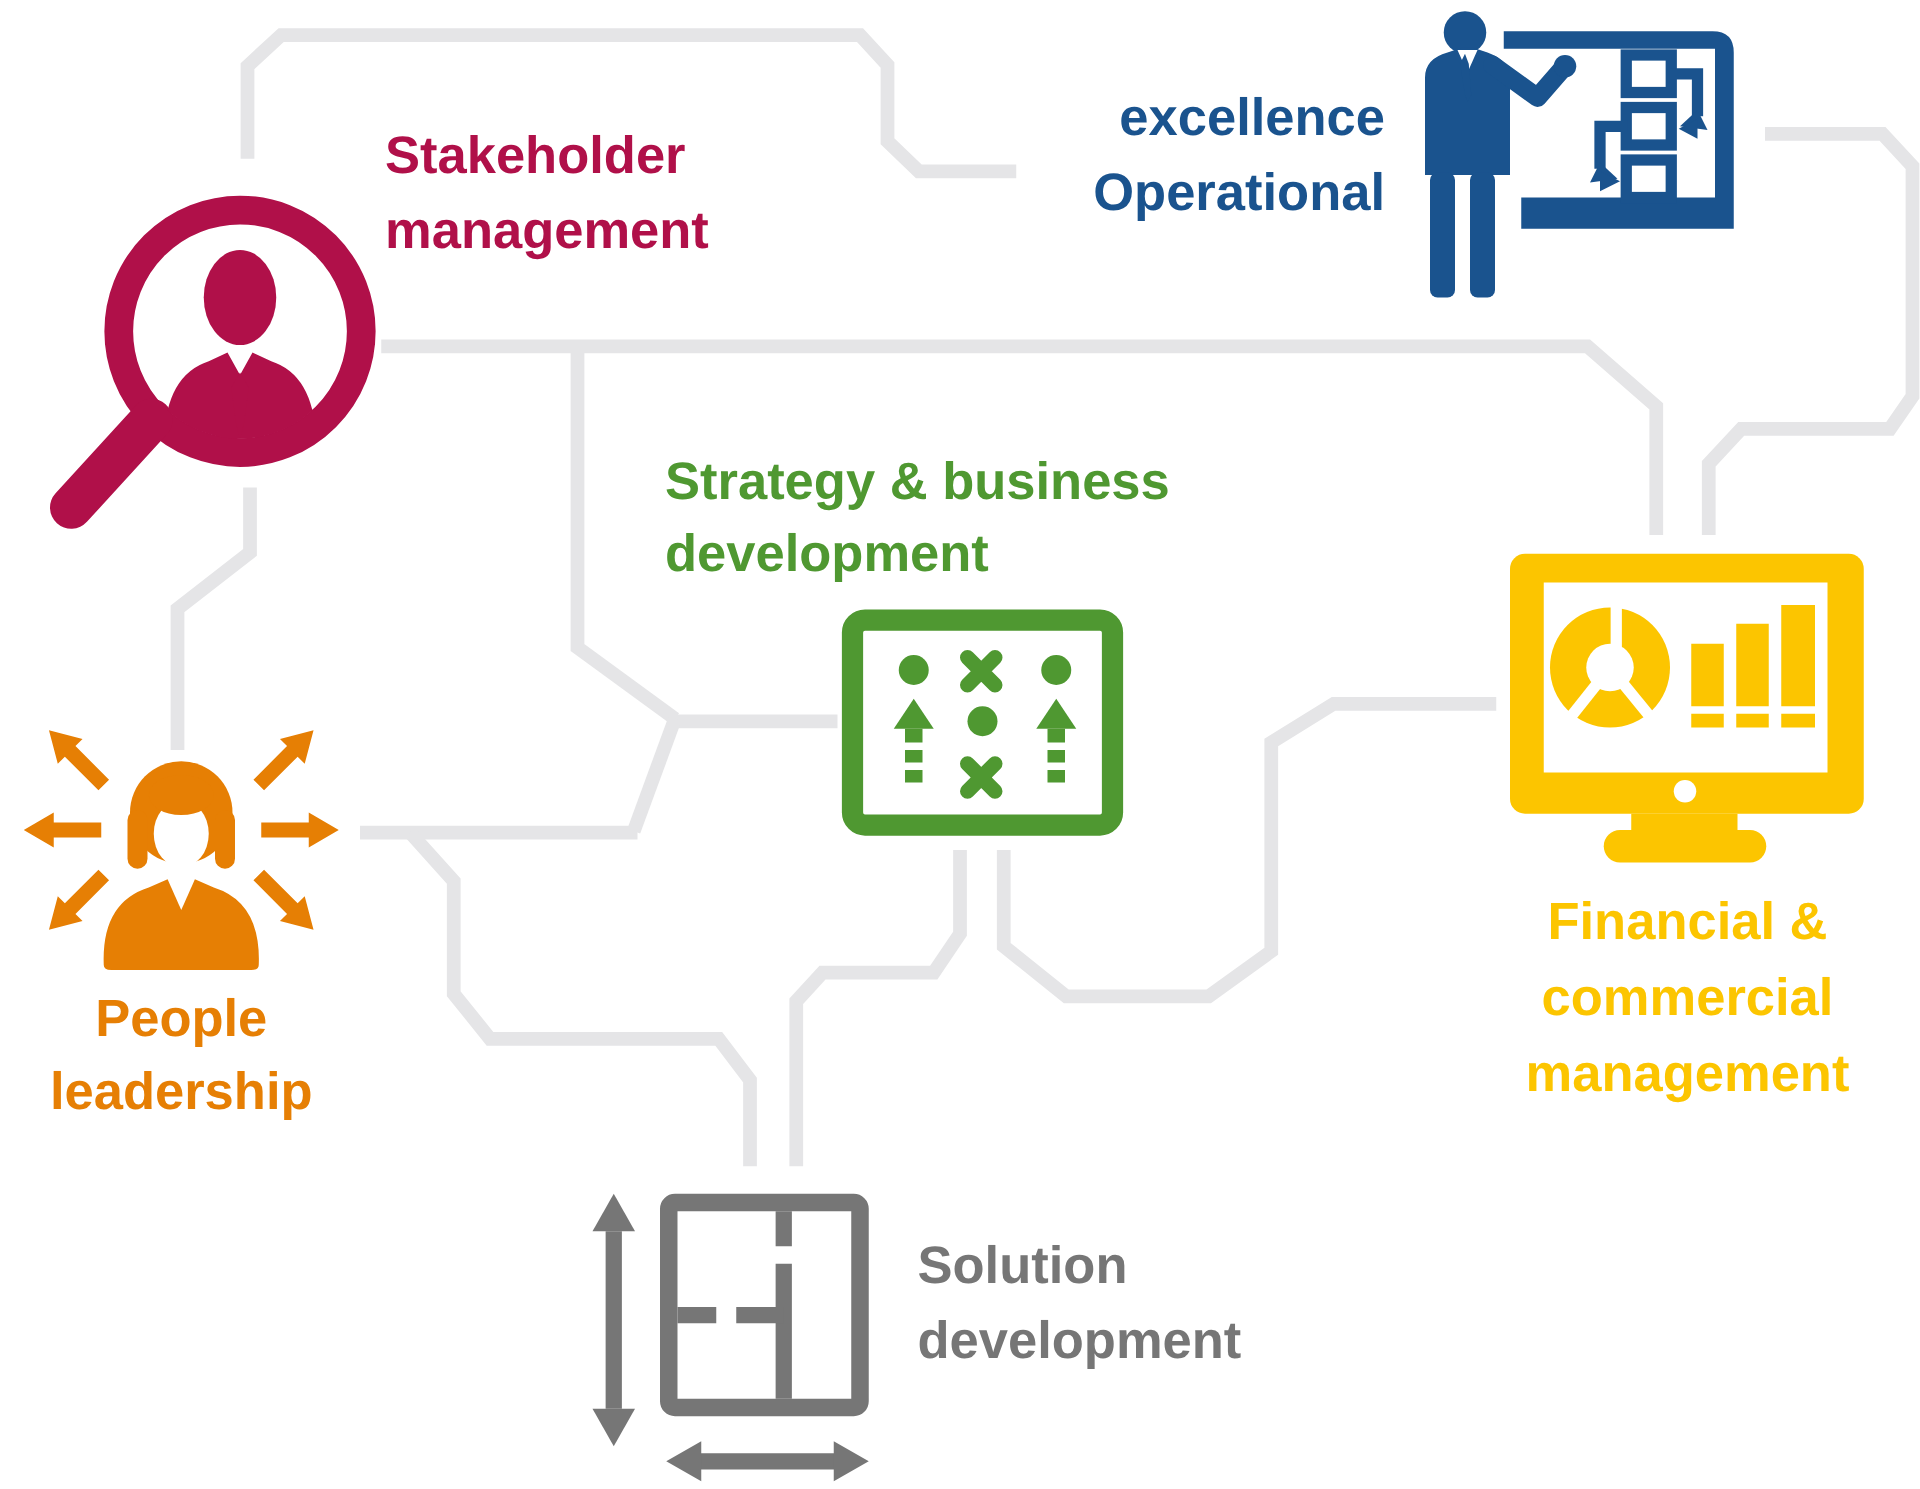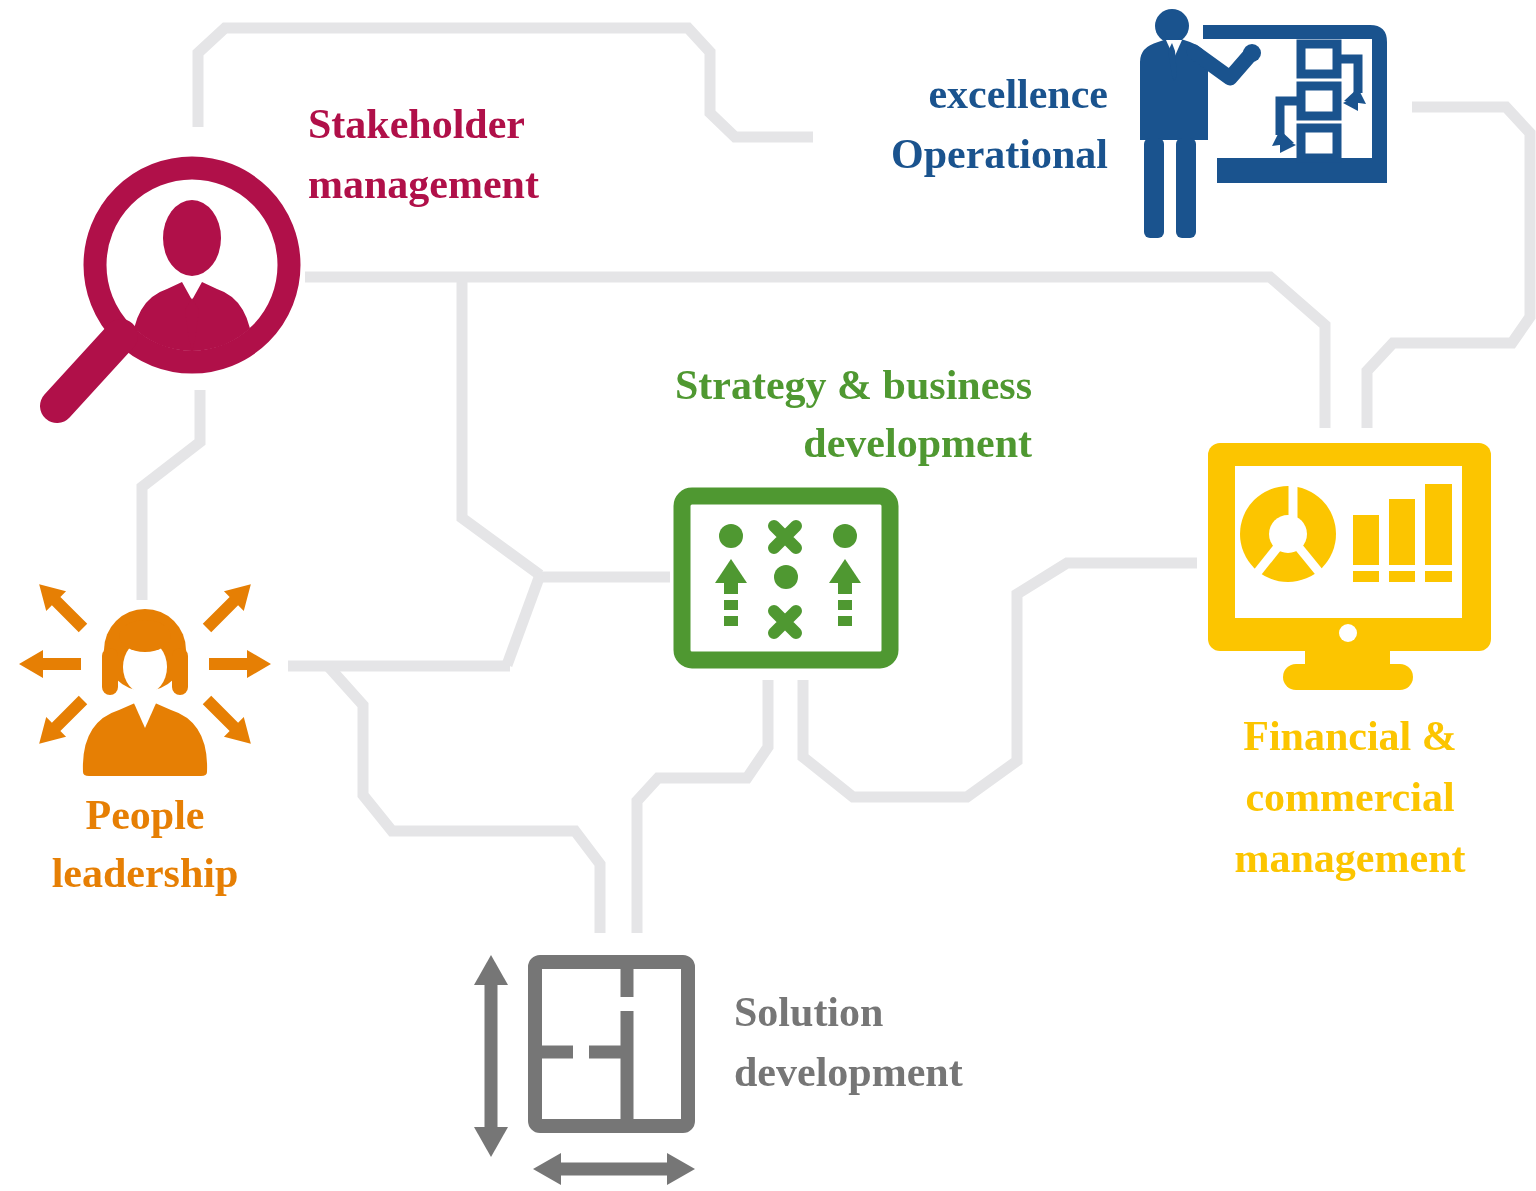--- a/index.html
+++ b/index.html
@@ -7,35 +7,35 @@
     position:relative;width:1536px;height:1191px;overflow:hidden;background:#ffffff;
     font-family:"Liberation Sans", sans-serif;
   }
   #connector-layer{position:absolute;left:0;top:0;}
   #connector-layer path{fill:none;stroke:var(--c-line,#e5e5e7);stroke-width:11;stroke-linecap:butt;stroke-linejoin:miter;}
   .node-icon{position:absolute;}
   .node-label{position:absolute;font-weight:bold;font-size:42px;}
   .node-label span{display:block;}
   .label-stakeholder{left:308px;top:94px;line-height:60px;color:var(--c-stakeholder);}
   .label-operational{left:700px;top:64px;width:408px;line-height:60px;text-align:right;color:var(--c-operational);}
-  .label-strategy{left:532px;top:356px;width:500px;line-height:58px;text-align:right;color:var(--c-strategy);}
+  .label-strategy{left:532px;top:356px;width:500px;line-height:58px;text-align:left;color:var(--c-strategy);}
   .label-financial{left:1152px;top:706px;width:396px;line-height:61px;text-align:center;color:var(--c-financial);}
   .label-people{left:-5px;top:786px;width:300px;line-height:58px;text-align:center;color:var(--c-people);}
   .label-solution{left:713px;top:982px;line-height:60px;color:var(--c-solution);margin-left:21px;}
   .icon-stakeholder{left:35px;top:148px;color:var(--c-stakeholder);}
   .icon-operational{left:1130px;top:0px;color:var(--c-operational);}
   .icon-strategy{left:670px;top:486px;color:var(--c-strategy);}
   .icon-financial{left:1205px;top:440px;color:var(--c-financial);}
   .icon-people{left:15px;top:570px;color:var(--c-people);}
   .icon-solution{left:455px;top:945px;color:var(--c-solution);}
 </style>
 </head>
 <body>
 
-<div id="canvas" style="background: rgb(255, 255, 255); font-family: Liberation Serif, serif;">
+<div id="canvas" style="background: rgb(255, 255, 255);">
 
   <svg id="connector-layer" width="1536" height="1191" viewBox="0 0 1536 1191" aria-hidden="true">
     <path d="M 198 127 L 198 53 L 225 28 L 688 28 L 710 52 L 710 113 L 735 137 L 813 137"></path>
     <path d="M 200 390 L 200 442 L 142 487 L 142 600"></path>
     <path d="M 305 277 L 1270 277 L 1325 325 L 1325 428"></path>
     <path d="M 462 277 L 462 518 L 540 575"></path>
     <path d="M 537 577 L 670 577"></path>
     <path d="M 540 575 L 507 665"></path>
     <path d="M 288 666 L 510 666"></path>
     <path d="M 328 666 L 363 705 L 363 795 L 392 831 L 575 831 L 600 864 L 600 933"></path>

